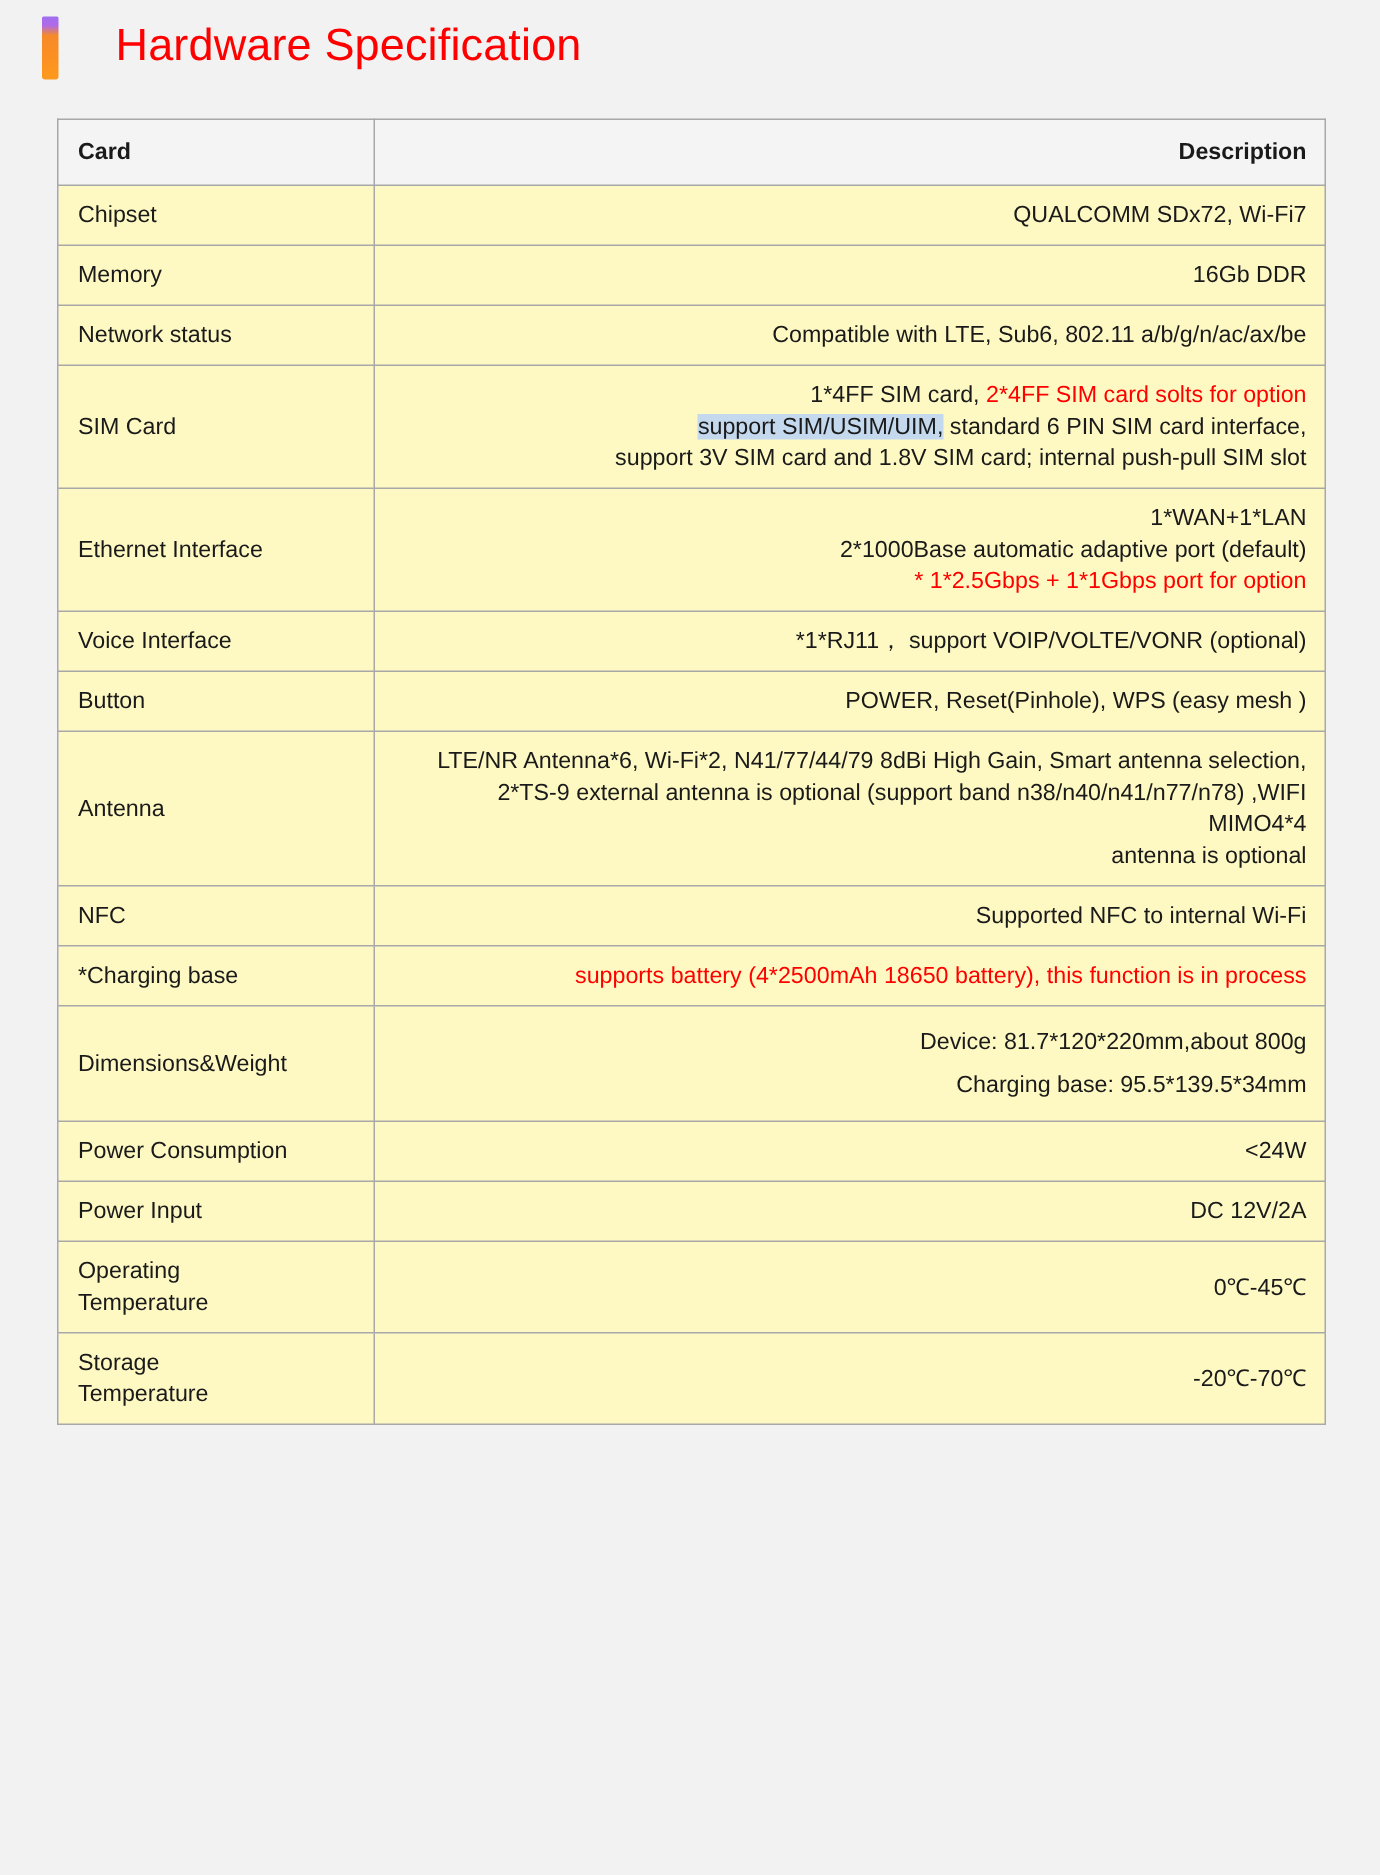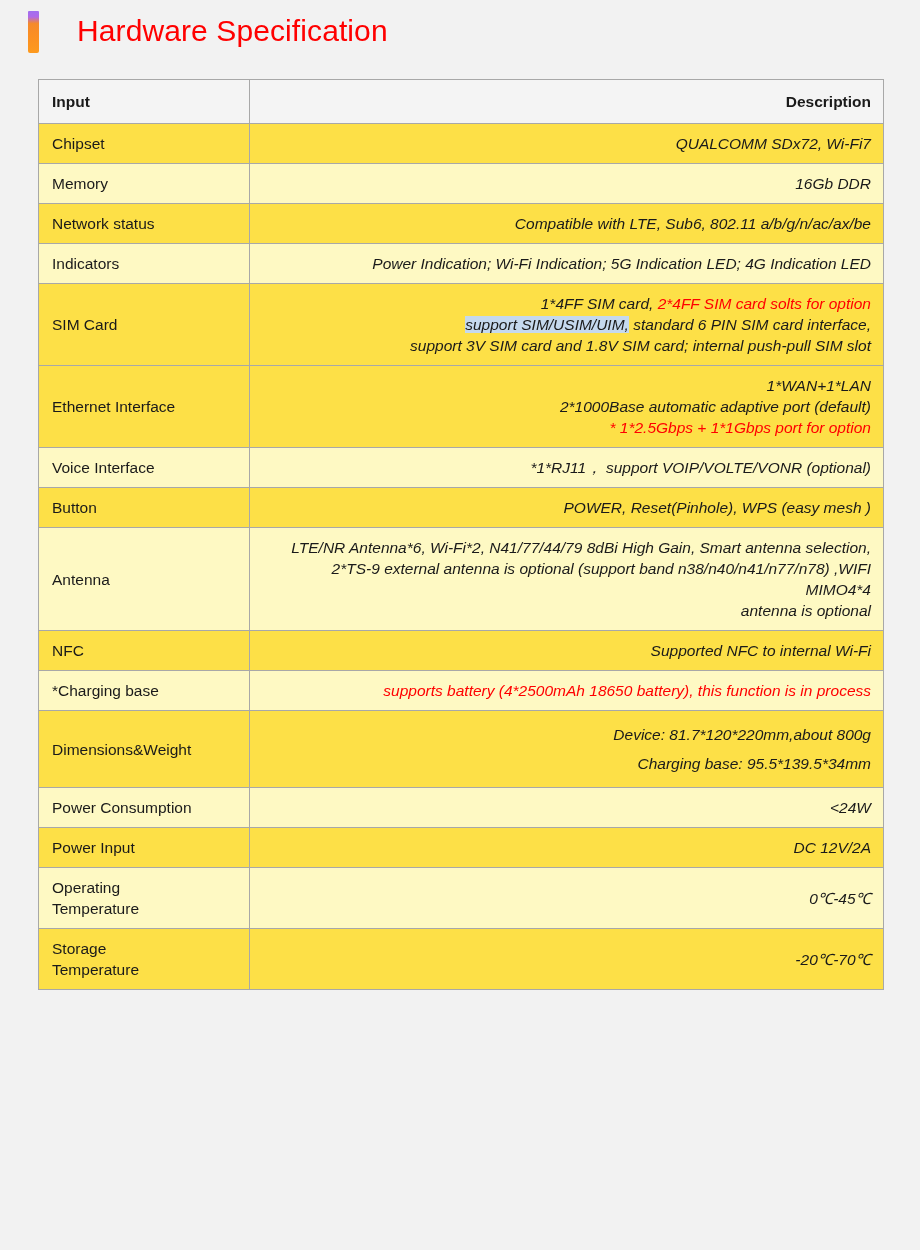--- a/index.html
+++ b/index.html
@@ -78,27 +78,27 @@
     color: #1a1a1a;
     vertical-align: middle;
     word-wrap: break-word;
   }
   table.spec-table tr.row-head td {
     background: #f4f4f4;
     font-weight: bold;
     padding-top: 11px;
     padding-bottom: 11px;
   }
-  table.spec-table tr.shade-dark td { background: #fde047; }
+  table.spec-table tr.shade-dark td { background: #fef9c3; }
   table.spec-table tr.shade-light td { background: #fef9c3; }
 
   td.cell-item { white-space: pre-line; }
   td.cell-desc { white-space: normal; text-align: right; }
 
-  .ln { display: block; font-style: italic; }
+  .ln { display: block; }
   .red { color: #ff0000; }
   .hl { background: #c5d9ee; }
   .item-red { color: #ff0000; }
 
   
   .loose .ln { line-height: 29px; }
 </style>
 </head>
 <body>
 
@@ -110,47 +110,41 @@
   </div>
 
   <div class="spec-table-wrap">
     <table class="spec-table">
       <colgroup>
         <col class="c-item">
         <col class="c-desc">
       </colgroup>
       <tbody id="table-body">
         <tr class="row-head">
-          <td class="cell-item">Input</td>
+          <td class="cell-item">Card</td>
           <td class="cell-desc">Description</td>
         </tr>
       <tr class="shade-dark">
             <td class="cell-item">Chipset</td>
             <td class="cell-desc">
               <span class="ln"><span>QUALCOMM SDx72, Wi-Fi7</span></span>
             </td>
           </tr>
           <tr class="shade-light">
             <td class="cell-item">Memory</td>
             <td class="cell-desc">
               <span class="ln"><span>16Gb DDR</span></span>
             </td>
           </tr>
           <tr class="shade-dark">
             <td class="cell-item">Network status</td>
             <td class="cell-desc">
               <span class="ln"><span>Compatible with LTE, Sub6, 802.11 a/b/g/n/ac/ax/be</span></span>
             </td>
           </tr>
-          <tr class="shade-light">
-            <td class="cell-item">Indicators</td>
-            <td class="cell-desc">
-              <span class="ln"><span>Power Indication; Wi-Fi Indication; 5G Indication LED; 4G Indication LED</span></span>
-            </td>
-          </tr>
           <tr class="shade-dark">
             <td class="cell-item">SIM Card</td>
             <td class="cell-desc">
               <span class="ln"><span>1*4FF SIM card,  </span><span class="red">2*4FF SIM card solts for option</span></span>
               <span class="ln"><span class="hl">support SIM/USIM/UIM,</span><span> standard 6 PIN SIM card interface,</span></span>
               <span class="ln"><span>support 3V SIM card and 1.8V SIM card; internal push-pull SIM slot</span></span>
             </td>
           </tr>
           <tr class="shade-dark">
             <td class="cell-item">Ethernet Interface</td>

